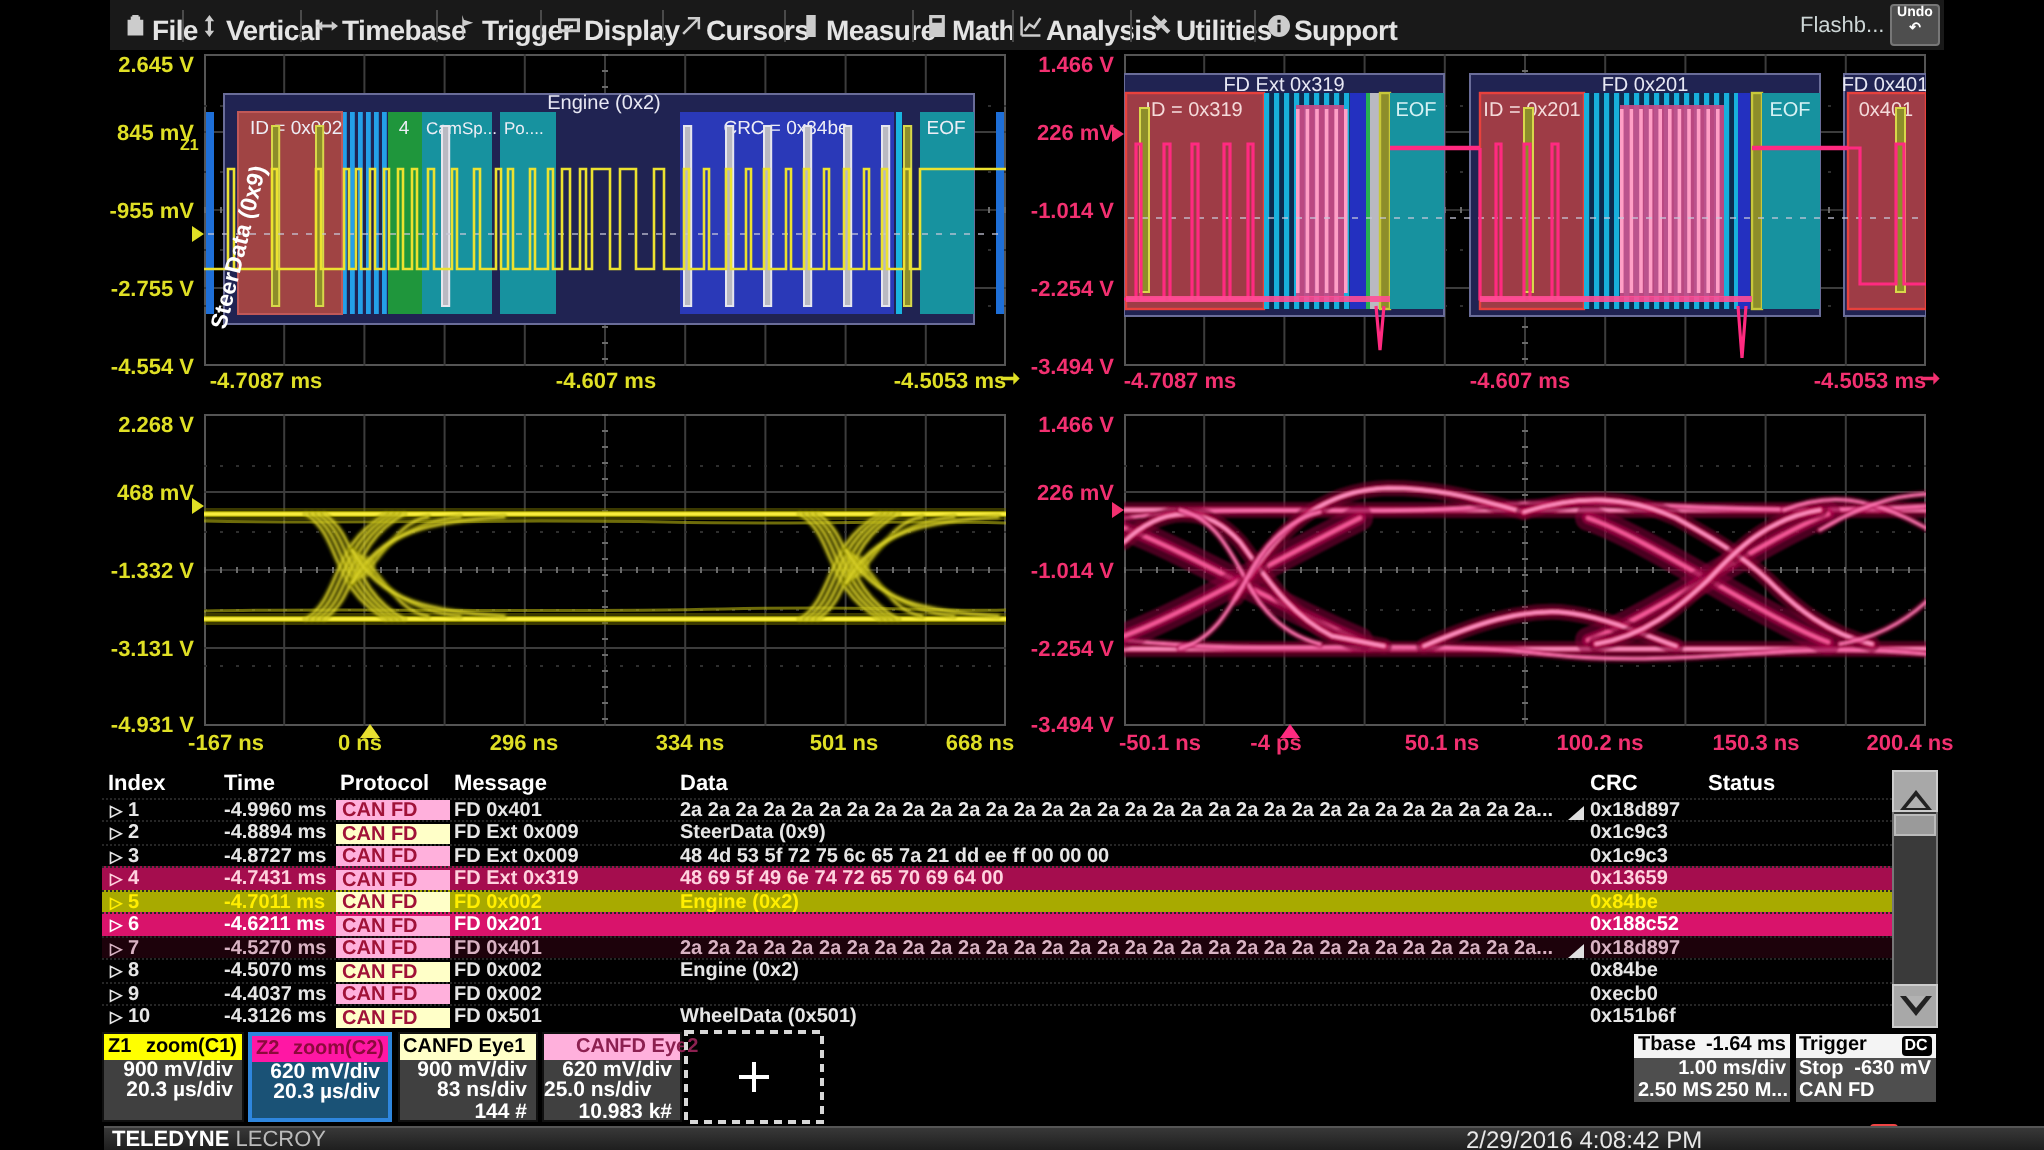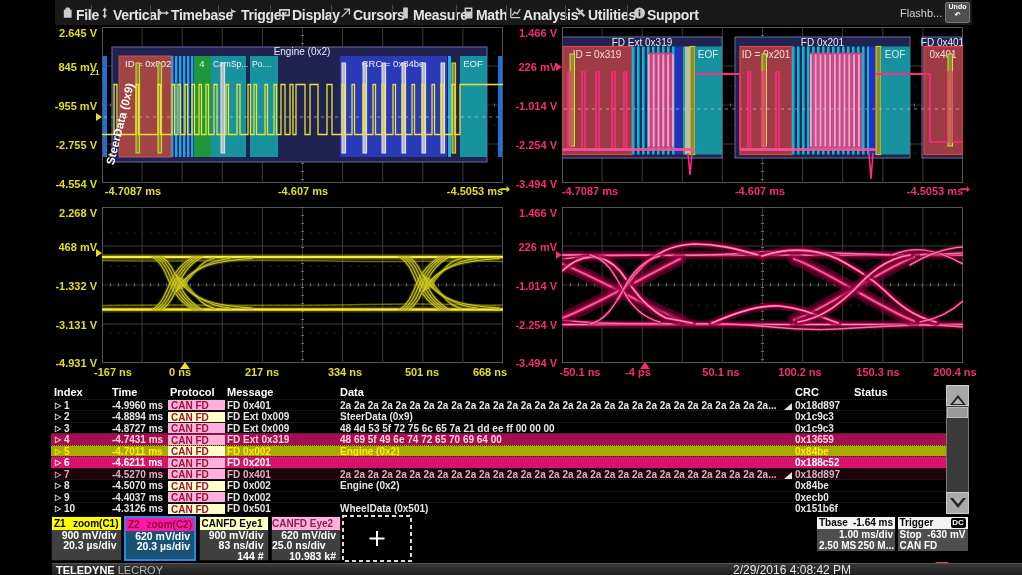--- a/index.html
+++ b/index.html
@@ -423,21 +423,21 @@
 <div class="abs xlab" style="left:133px;top:185px;color:#dfdf25;transform:translateX(-50%)">-4.7087 ms</div>
 <div class="abs xlab" style="left:303px;top:185px;color:#dfdf25;transform:translateX(-50%)">-4.607 ms</div>
 <div class="abs xlab" style="left:475px;top:185px;color:#dfdf25;transform:translateX(-50%)">-4.5053 ms</div>
 <div class="abs" style="left:500px;top:182px;color:#dfdf25;font-size:12px;font-weight:bold">➞</div>
 <div class="abs xlab" style="left:590px;top:185px;color:#f23070;transform:translateX(-50%)">-4.7087 ms</div>
 <div class="abs xlab" style="left:760px;top:185px;color:#f23070;transform:translateX(-50%)">-4.607 ms</div>
 <div class="abs xlab" style="left:935px;top:185px;color:#f23070;transform:translateX(-50%)">-4.5053 ms</div>
 <div class="abs" style="left:960px;top:182px;color:#f23070;font-size:12px;font-weight:bold">➞</div>
 <div class="abs xlab" style="left:113px;top:366px;color:#dfdf25;transform:translateX(-50%)">-167 ns</div>
 <div class="abs xlab" style="left:180px;top:366px;color:#dfdf25;transform:translateX(-50%)">0 ns</div>
-<div class="abs xlab" style="left:262px;top:366px;color:#dfdf25;transform:translateX(-50%)">217 ns</div>
+<div class="abs xlab" style="left:262px;top:366px;color:#dfdf25;transform:translateX(-50%)">296 ns</div>
 <div class="abs xlab" style="left:345px;top:366px;color:#dfdf25;transform:translateX(-50%)">334 ns</div>
 <div class="abs xlab" style="left:422px;top:366px;color:#dfdf25;transform:translateX(-50%)">501 ns</div>
 <div class="abs xlab" style="left:490px;top:366px;color:#dfdf25;transform:translateX(-50%)">668 ns</div>
 <div class="abs xlab" style="left:580px;top:366px;color:#f23070;transform:translateX(-50%)">-50.1 ns</div>
 <div class="abs xlab" style="left:638px;top:366px;color:#f23070;transform:translateX(-50%)">-4 ps</div>
 <div class="abs xlab" style="left:721px;top:366px;color:#f23070;transform:translateX(-50%)">50.1 ns</div>
 <div class="abs xlab" style="left:800px;top:366px;color:#f23070;transform:translateX(-50%)">100.2 ns</div>
 <div class="abs xlab" style="left:878px;top:366px;color:#f23070;transform:translateX(-50%)">150.3 ns</div>
 <div class="abs xlab" style="left:955px;top:366px;color:#f23070;transform:translateX(-50%)">200.4 ns</div>
 <div class="abs" style="left:96px;top:113px;width:0;height:0;border-top:4px solid transparent;border-bottom:4px solid transparent;border-left:6px solid #dfdf25;"></div>
@@ -560,21 +560,21 @@
     <div style="color:#fff;font-size:10.5px;font-weight:bold;text-align:right;padding-right:4px;line-height:10.4px;white-space:nowrap;">620 mV/div</div>
     <div style="color:#fff;font-size:10.5px;font-weight:bold;text-align:right;padding-right:4px;line-height:10.4px;white-space:nowrap;">20.3 µs/div</div>
   </div>
 <div class="abs" style="left:198.5px;top:516px;width:70px;height:45px;background:#404040;border:1px solid #101010;box-sizing:border-box;">
     <div style="height:13px;background:#ffffc8;color:#000;font-size:10px;font-weight:bold;line-height:13px;white-space:nowrap;"><span style="padding-left:2px">CANFD Eye1</span></div>
     <div style="color:#fff;font-size:10.5px;font-weight:bold;text-align:right;padding-right:4px;line-height:10.4px;white-space:nowrap;">900 mV/div</div>
     <div style="color:#fff;font-size:10.5px;font-weight:bold;text-align:right;padding-right:4px;line-height:10.4px;white-space:nowrap;">83 ns/div</div>
     <div style="color:#fff;font-size:10.5px;font-weight:bold;text-align:right;padding-right:4px;line-height:10.4px;white-space:nowrap;">144 #</div>
   </div>
 <div class="abs" style="left:271px;top:516px;width:70px;height:45px;background:#404040;border:1px solid #101010;box-sizing:border-box;">
-    <div style="height:13px;background:#ffb0dc;color:#8c2050;font-size:10px;font-weight:bold;line-height:13px;white-space:nowrap;"><span style="padding-left:0">CANFD Eye2</span></div>
+    <div style="height:13px;background:#ffb0dc;color:#8c2050;font-size:10px;font-weight:bold;line-height:13px;white-space:nowrap;"><span style="padding-left:16px">CANFD Eye2</span></div>
     <div style="color:#fff;font-size:10.5px;font-weight:bold;text-align:right;padding-right:4px;line-height:10.4px;white-space:nowrap;">620 mV/div</div>
     <div style="color:#fff;font-size:10.5px;font-weight:bold;text-align:right;padding-right:16px;line-height:10.4px;white-space:nowrap;">25.0 ns/div</div>
     <div style="color:#fff;font-size:10.5px;font-weight:bold;text-align:right;padding-right:4px;line-height:10.4px;white-space:nowrap;">10.983 k#</div>
   </div>
 <svg class="abs" style="left:342px;top:515px" width="70" height="47">
     <rect x="1" y="1" width="68" height="45" fill="none" stroke="#d8d8d8" stroke-width="2" stroke-dasharray="4,3"></rect>
     <path d="M35 16 V31 M27.5 23.5 H42.5" stroke="#fff" stroke-width="2"></path>
   </svg>
 <div class="abs" style="left:817px;top:517px;width:78px;height:34px;background:#4e4e4e;">
  <div class="abs" style="left:0;top:0;width:78px;height:12px;background:#f4f4f4;"></div>

